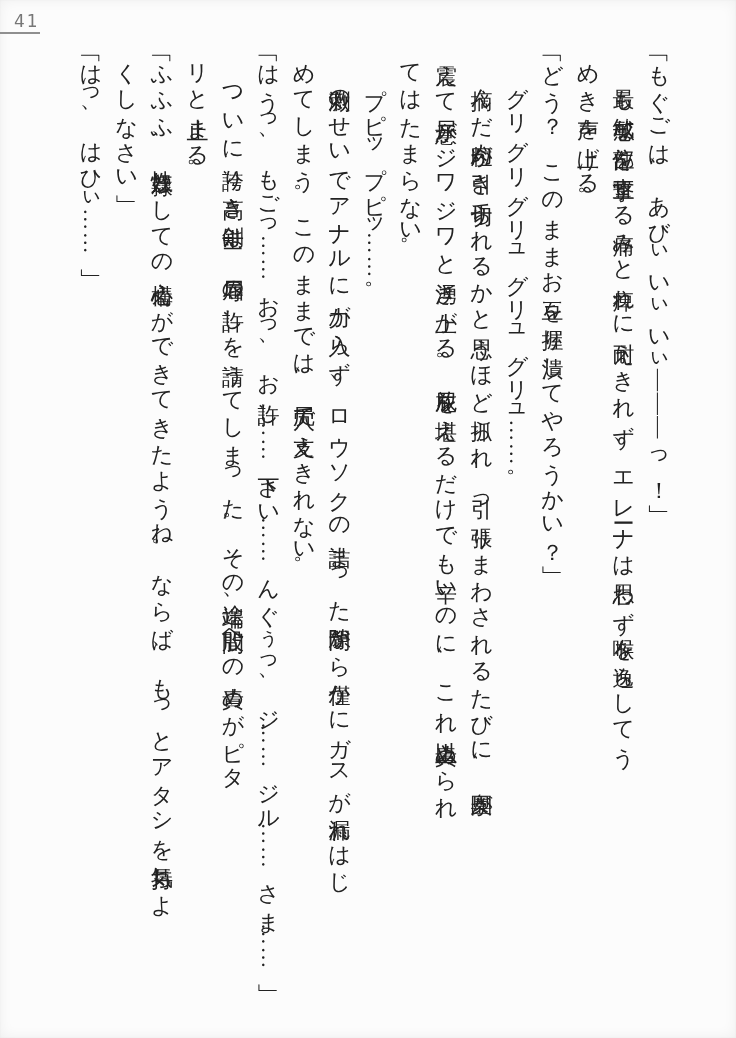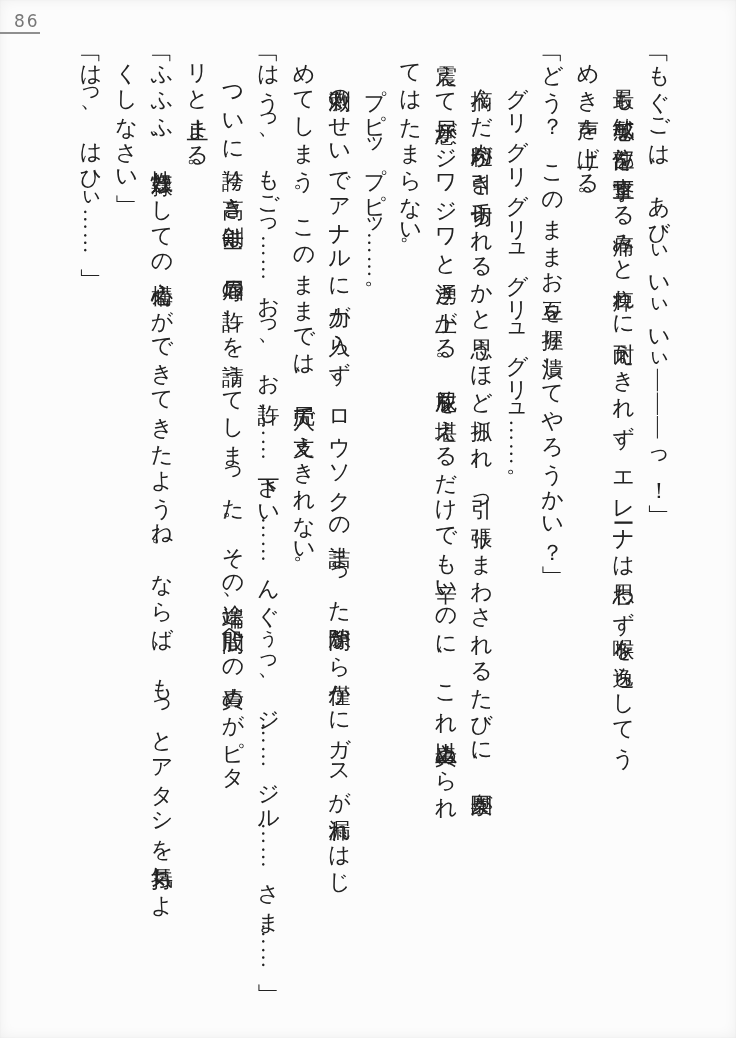--- a/index.html
+++ b/index.html
@@ -52,21 +52,21 @@
     white-space: nowrap;
   }
   .tcol.indent {
     text-indent: 23.6px;
   }
 </style>
 </head>
 <body>
 
 <div class="page">
-  <div class="page-number">86</div>
+  <div class="page-number">41</div>
   <div class="page-number-rule"></div>
   <div class="text-block">
       <div class="tcol">「もぐごは、あびぃいぃいぃ―――っ！」</div>
       <div class="tcol indent">最も敏感な部位を直撃する痛みと痺れに耐えきれず、エレーナは思わず喉を逸らしてう</div>
       <div class="tcol">めき声を上げる。</div>
       <div class="tcol">「どう？　このままお豆を握り潰してやろうかい？」</div>
       <div class="tcol indent">グリグリグリュグリュグリュ……。</div>
       <div class="tcol indent">摘んだ肉粒が引き千切られるかと思うほど抓られ、引っ張りまわされるたびに、奥園が</div>
       <div class="tcol">震えて尿意がジワジワと湧き上がる。放屁を堪えるだけでも辛いのに、これ以上責められ</div>
       <div class="tcol">てはたまらない。</div>

